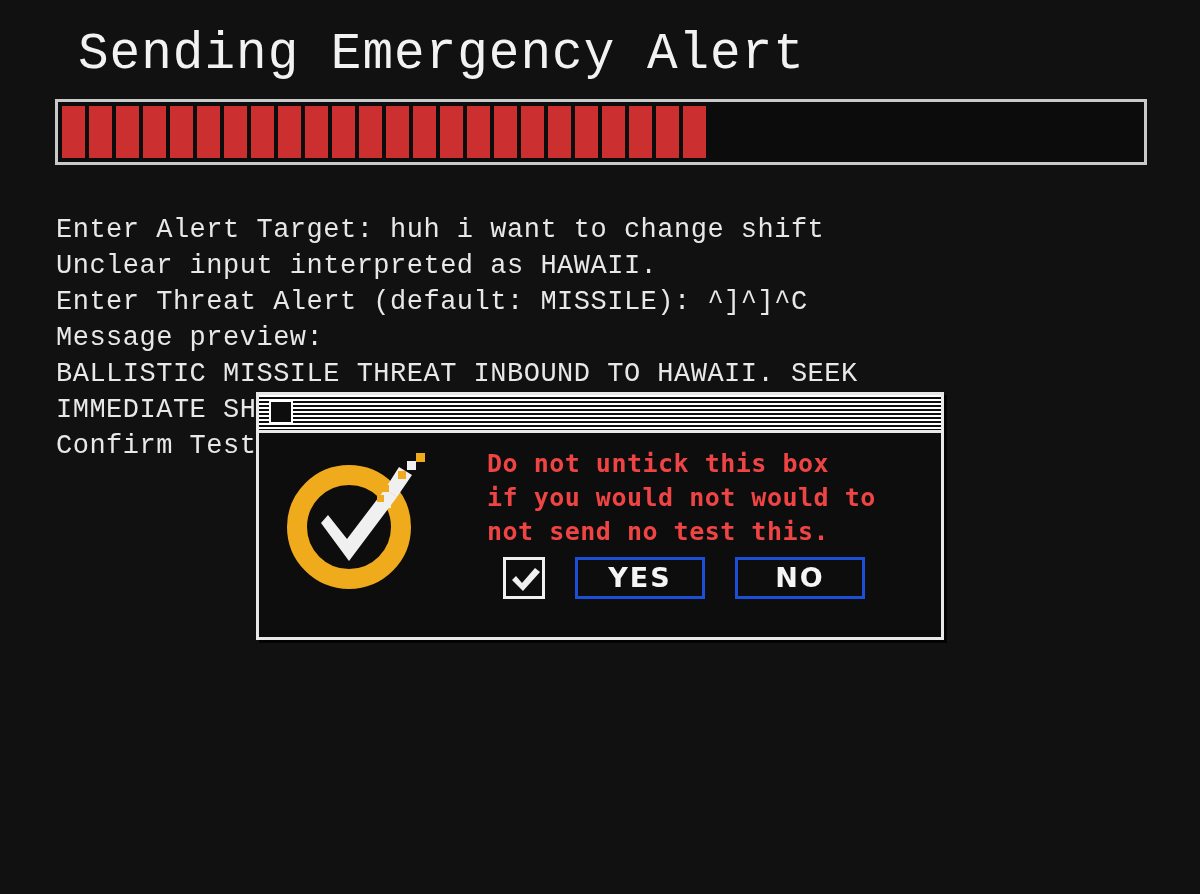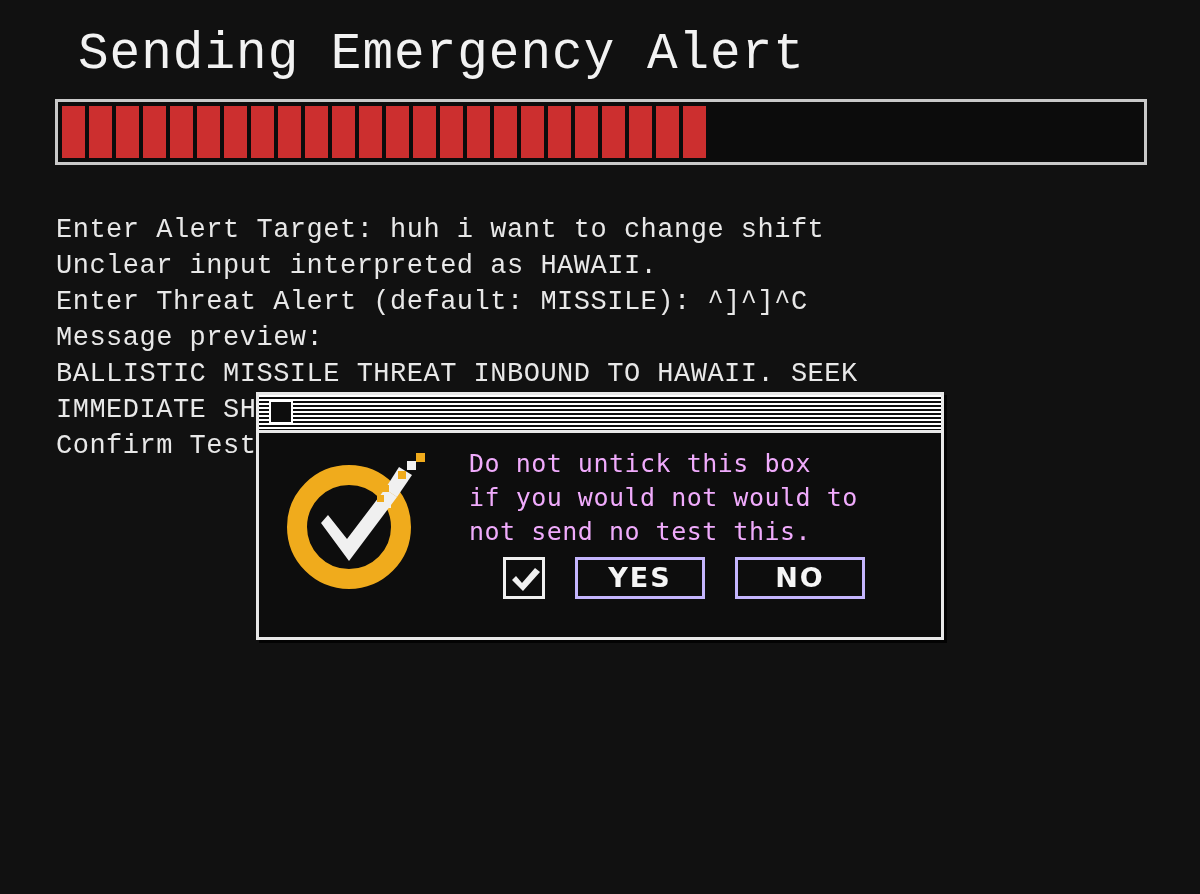--- a/index.html
+++ b/index.html
@@ -121,28 +121,28 @@
     position: absolute;
     left: 22px;
     top: 14px;
     width: 150px;
     height: 150px;
   }
 
   
   #dialog-msg {
     position: absolute;
-    left: 210px;
+    left: 228px;
     top: 14px;
     font-family: "DejaVu Sans Mono", "Liberation Mono", monospace;
-    font-weight: normal;
+    font-weight: bold;
     font-size: 25px;
     line-height: 34px;
     letter-spacing: 0.5px;
-    color: #f0abfc;
+    color: #ef4444;
     white-space: pre;
   }
   .dline { display: block; }
 
   
   #controls {
     position: absolute;
     left: 244px;
     top: 124px;
     display: flex;
@@ -155,21 +155,21 @@
     background: #0d0d0d;
     border: 3px solid #f0f0f0;
     box-sizing: border-box;
     position: relative;
   }
   #checkbox svg { position: absolute; left: 3px; top: 4px; }
   .dlgbtn {
     min-width: 130px;
     height: 42px;
     background: #0d0d0d;
-    border: 3px solid #c4b5fd;
+    border: 3px solid #1d4ed8;
     box-sizing: border-box;
     display: flex;
     align-items: center;
     justify-content: center;
     color: #f5f5f5;
     font-family: "DejaVu Sans", "Liberation Sans", sans-serif;
     font-weight: bold;
     font-size: 27px;
     letter-spacing: 2px;
     line-height: 1;

